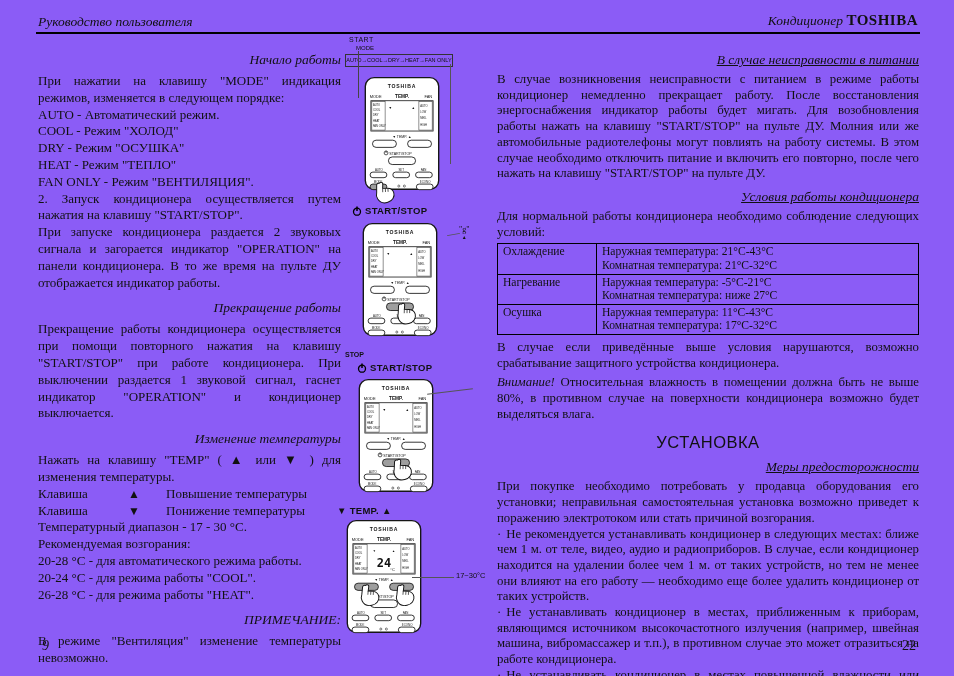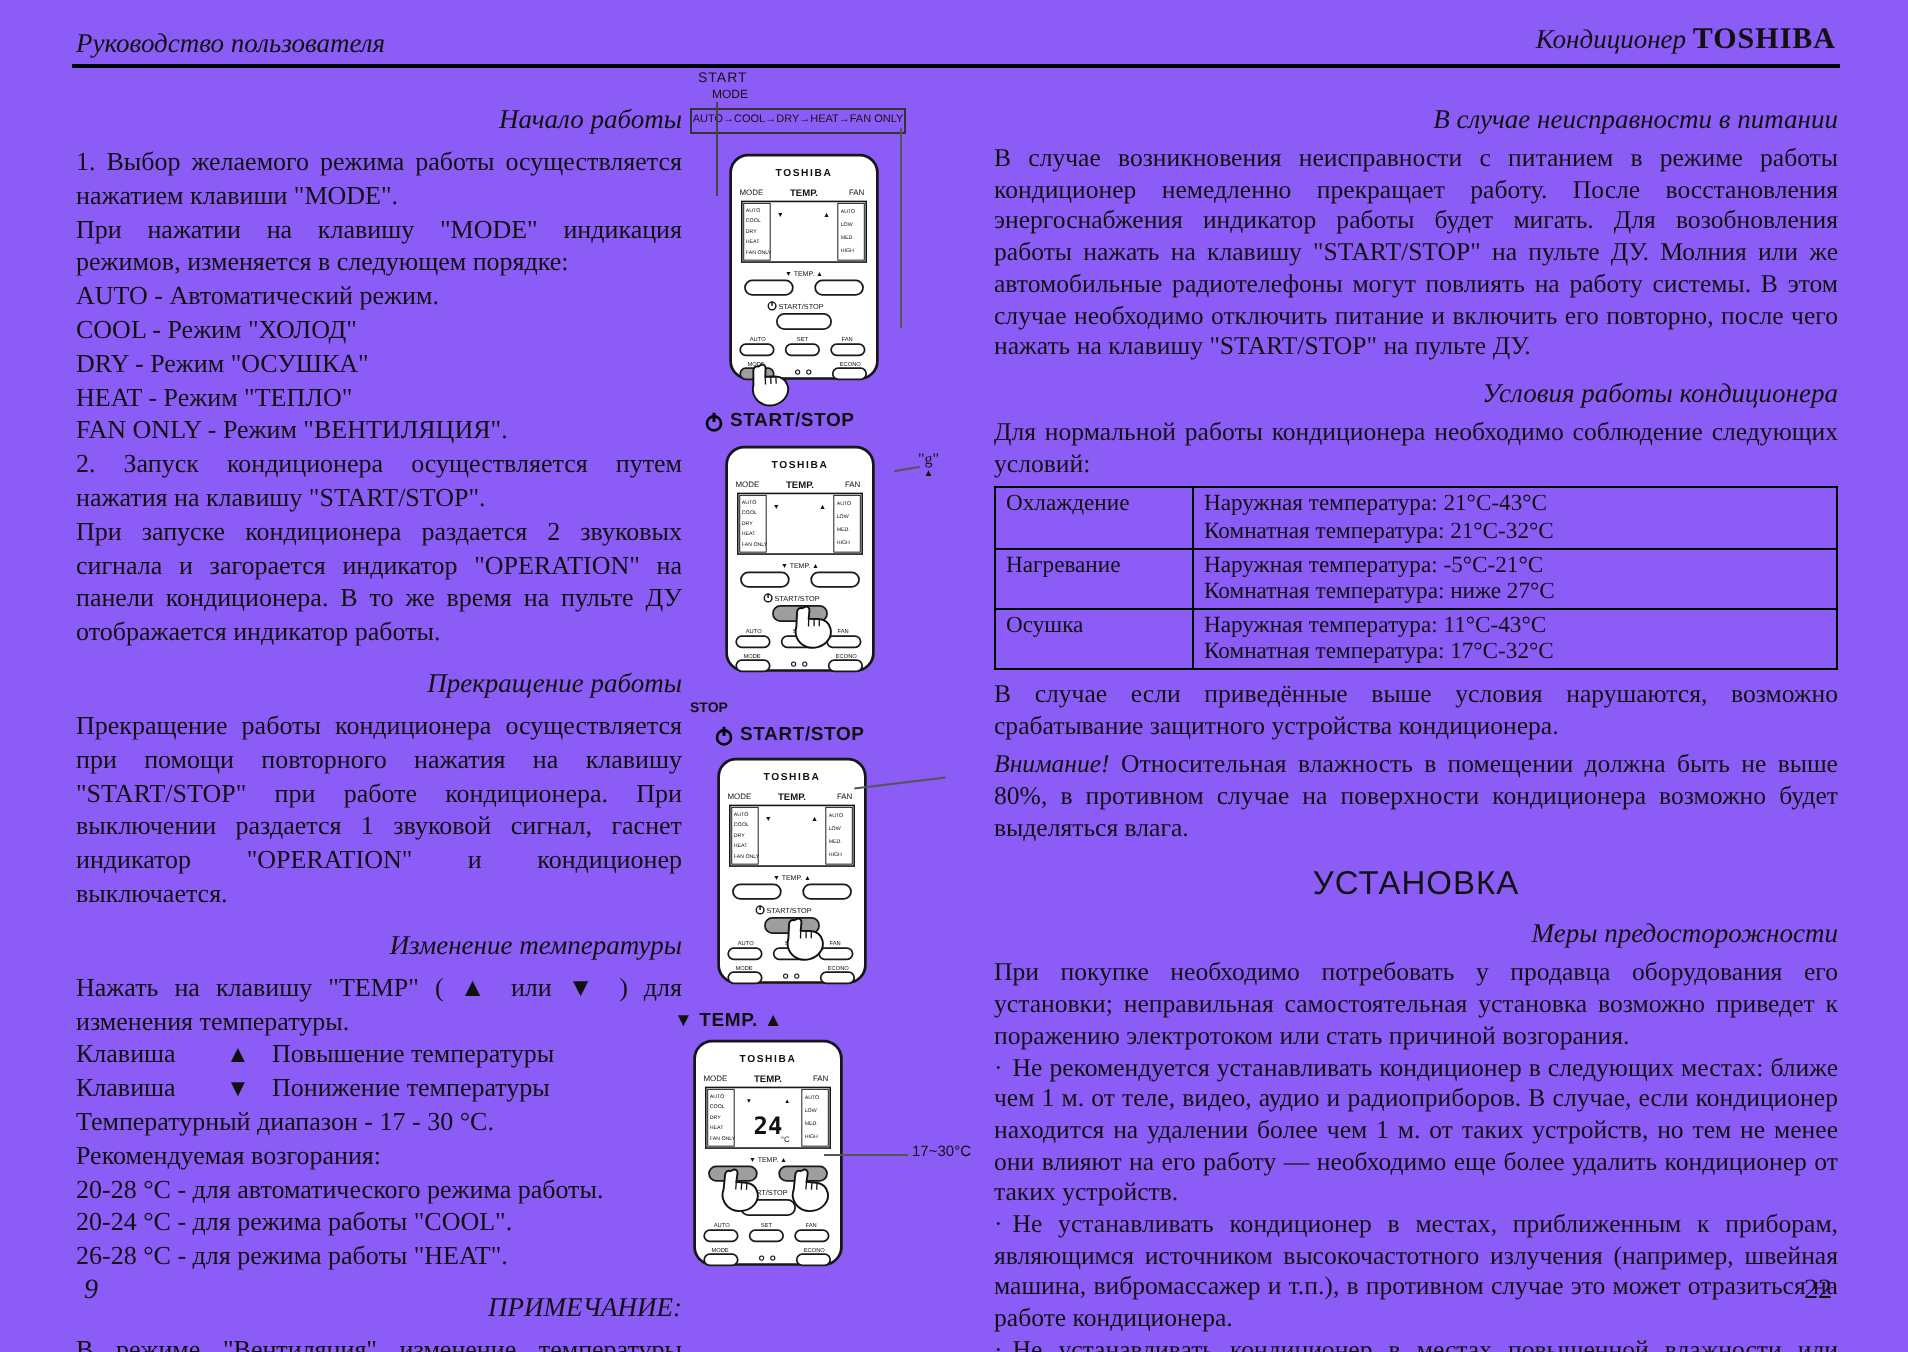--- a/index.html
+++ b/index.html
@@ -8,26 +8,26 @@
   
   .hdr-left{position:absolute;left:38px;top:14px;font:italic 13.5px "Liberation Serif",serif;}
   .hdr-right{position:absolute;right:36px;top:12px;font:italic 13.5px "Liberation Serif",serif;}
   .hdr-right b{font:bold 15px "Liberation Serif",serif;font-style:normal;letter-spacing:.5px;}
   .hdr-rule{position:absolute;left:36px;right:34px;top:32px;height:2px;background:#000;}
   
   .col{position:absolute;top:52px;text-align:justify;}
   .col-left{left:38px;width:303px;font:13px/16.8px "Liberation Serif",serif;}
   .col-right{left:497px;width:422px;font:12.8px/15.7px "Liberation Serif",serif;}
   .col h3{font:italic 13.5px/16px "Liberation Serif",serif;font-weight:normal;margin:9px 0 5px;text-align:right;}
-  .col-right h3{margin:7px 0 4px;}
+  .col-right h3{margin:7px 0 4px;text-decoration:underline;}
   .col h3.first{margin-top:0;}
   .col p{margin:0 0 4px;}
   .col p.tight{margin:0;}
   .modes div{text-align:left;}
-  .keyrow{display:flex;text-align:left;}
+  .keyrow{display:flex;text-align:left;gap:15px;}
   .keyrow .kw{width:64px;}
   .keyrow .ki{width:34px;text-align:center;font-size:12px;}
   .install{font:16.5px/20px "Liberation Sans",sans-serif;font-weight:400;letter-spacing:.5px;
            margin:10px 0 3px;text-align:center;}
   .blt{display:inline-block;margin-right:5px;}
   
   .cond-table{width:100%;border-collapse:collapse;border:1.7px solid #000;
               font:11.6px/13.6px "Liberation Serif",serif;margin:3px 0 5px;}
   .cond-table td{border:1.2px solid #000;padding:1px 5px;vertical-align:top;text-align:left;}
   .cond-table td.c1{width:88px;}
@@ -66,21 +66,20 @@
 
   <div class="hdr-left">Руководство пользователя</div>
   <div class="hdr-right">
     <span>Кондиционер</span>
     <b>TOSHIBA</b>
   </div>
   <div class="hdr-rule"></div>
 
   <div class="col col-left">
     <h3 class="first">Начало работы</h3>
-    <p class="tight">1. Выбор желаемого режима работы осуществляется нажатием клавиши "MODE".</p>
     <p class="tight">При нажатии на клавишу "MODE" индикация режимов, изменяется в следующем порядке:</p>
     <div class="modes">
       <div>AUTO - Автоматический режим.</div>
       <div>COOL - Режим "ХОЛОД"</div>
       <div>DRY - Режим "ОСУШКА"</div>
       <div>HEAT - Режим "ТЕПЛО"</div>
       <div>FAN ONLY - Режим "ВЕНТИЛЯЦИЯ".</div>
     </div>
     <p class="tight">2. Запуск кондиционера осуществляется путем нажатия на клавишу "START/STOP".</p>
     <p>При запуске кондиционера раздается 2 звуковых сигнала и загорается индикатор "OPERATION" на панели кондиционера. В то же время на пульте ДУ отображается индикатор работы.</p>

